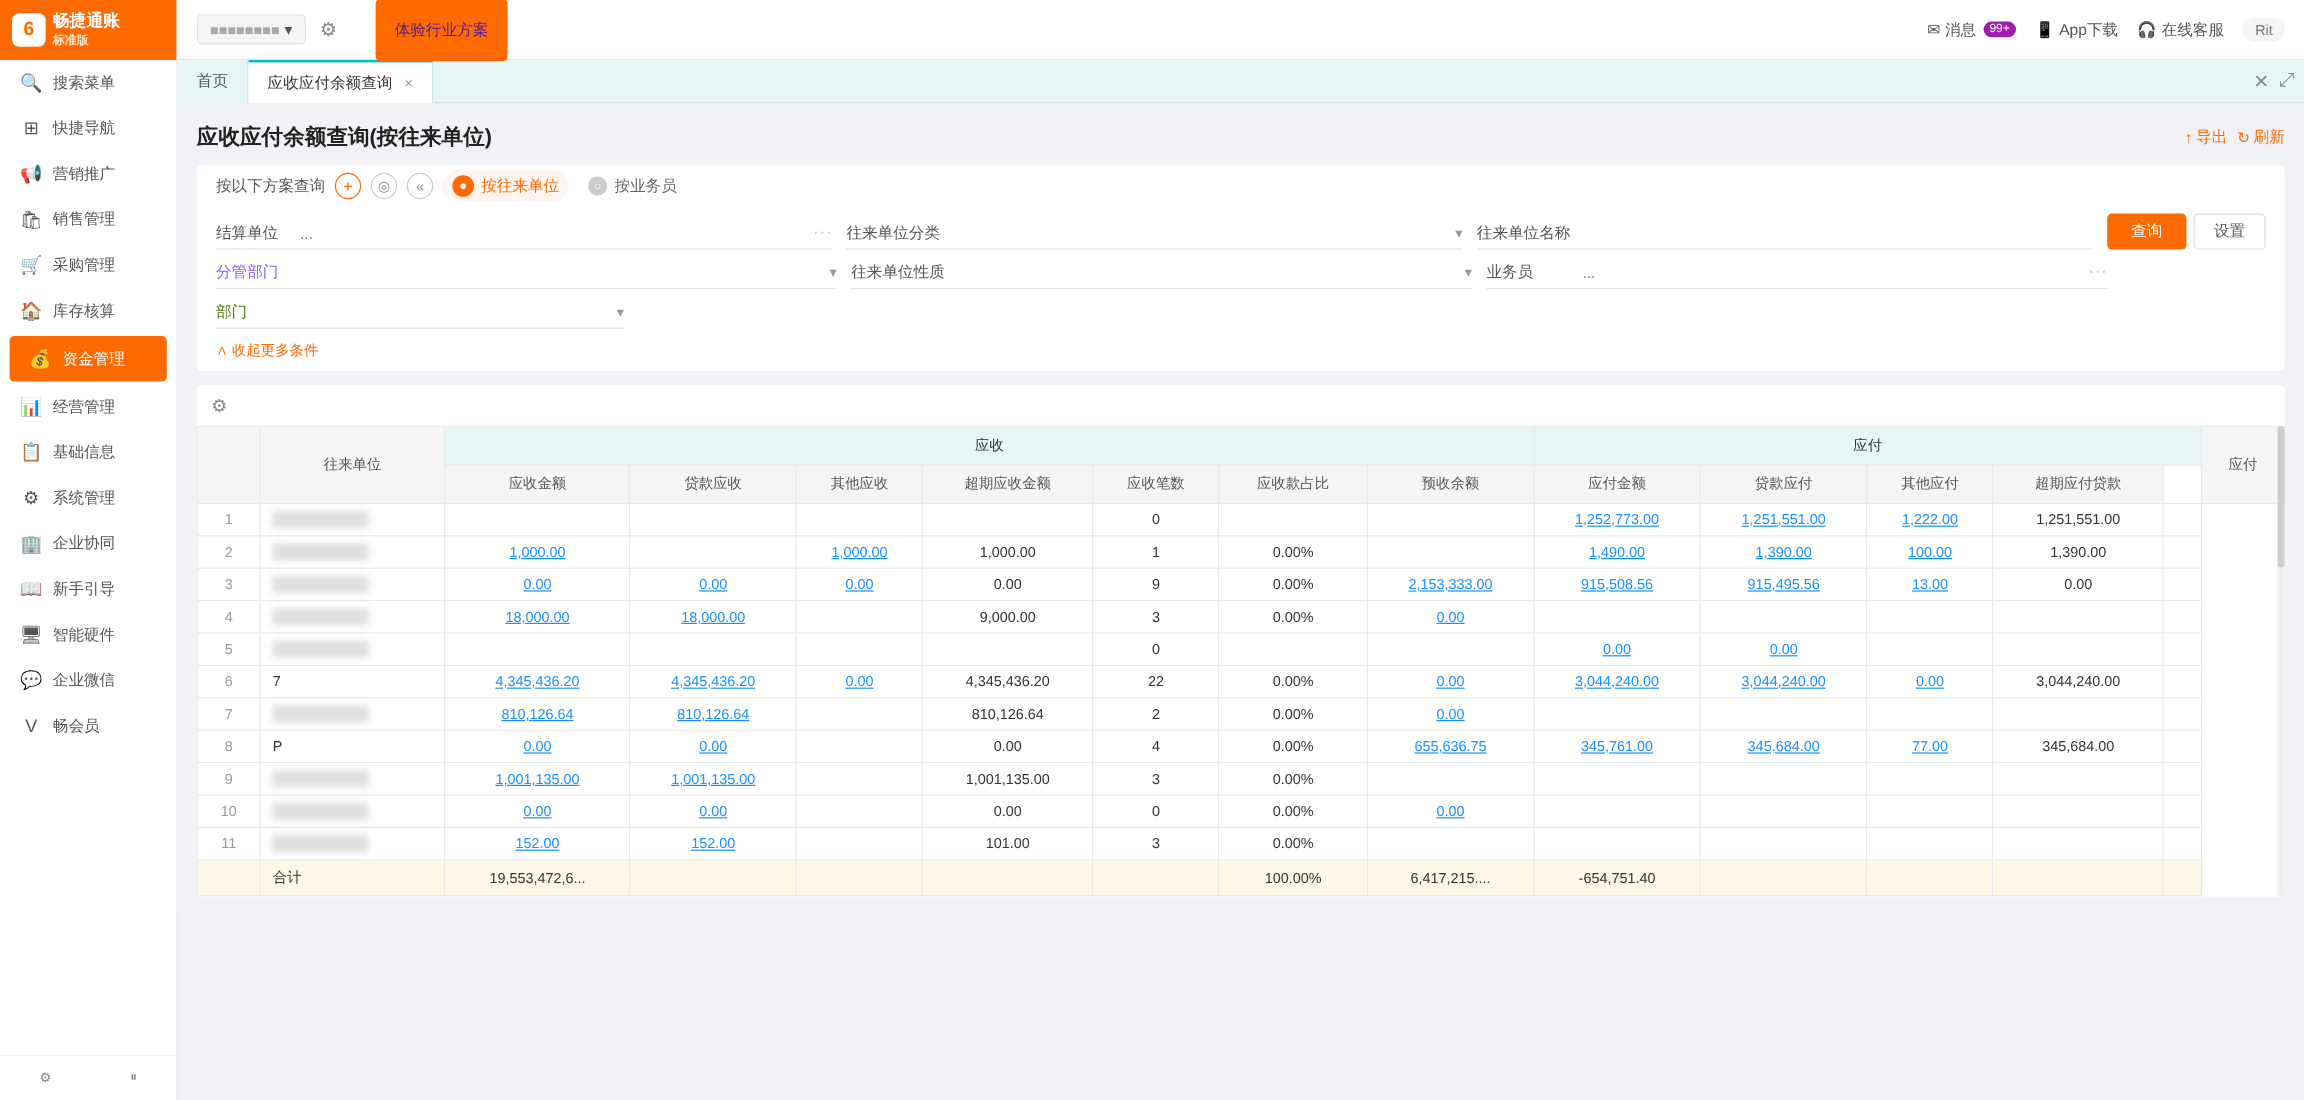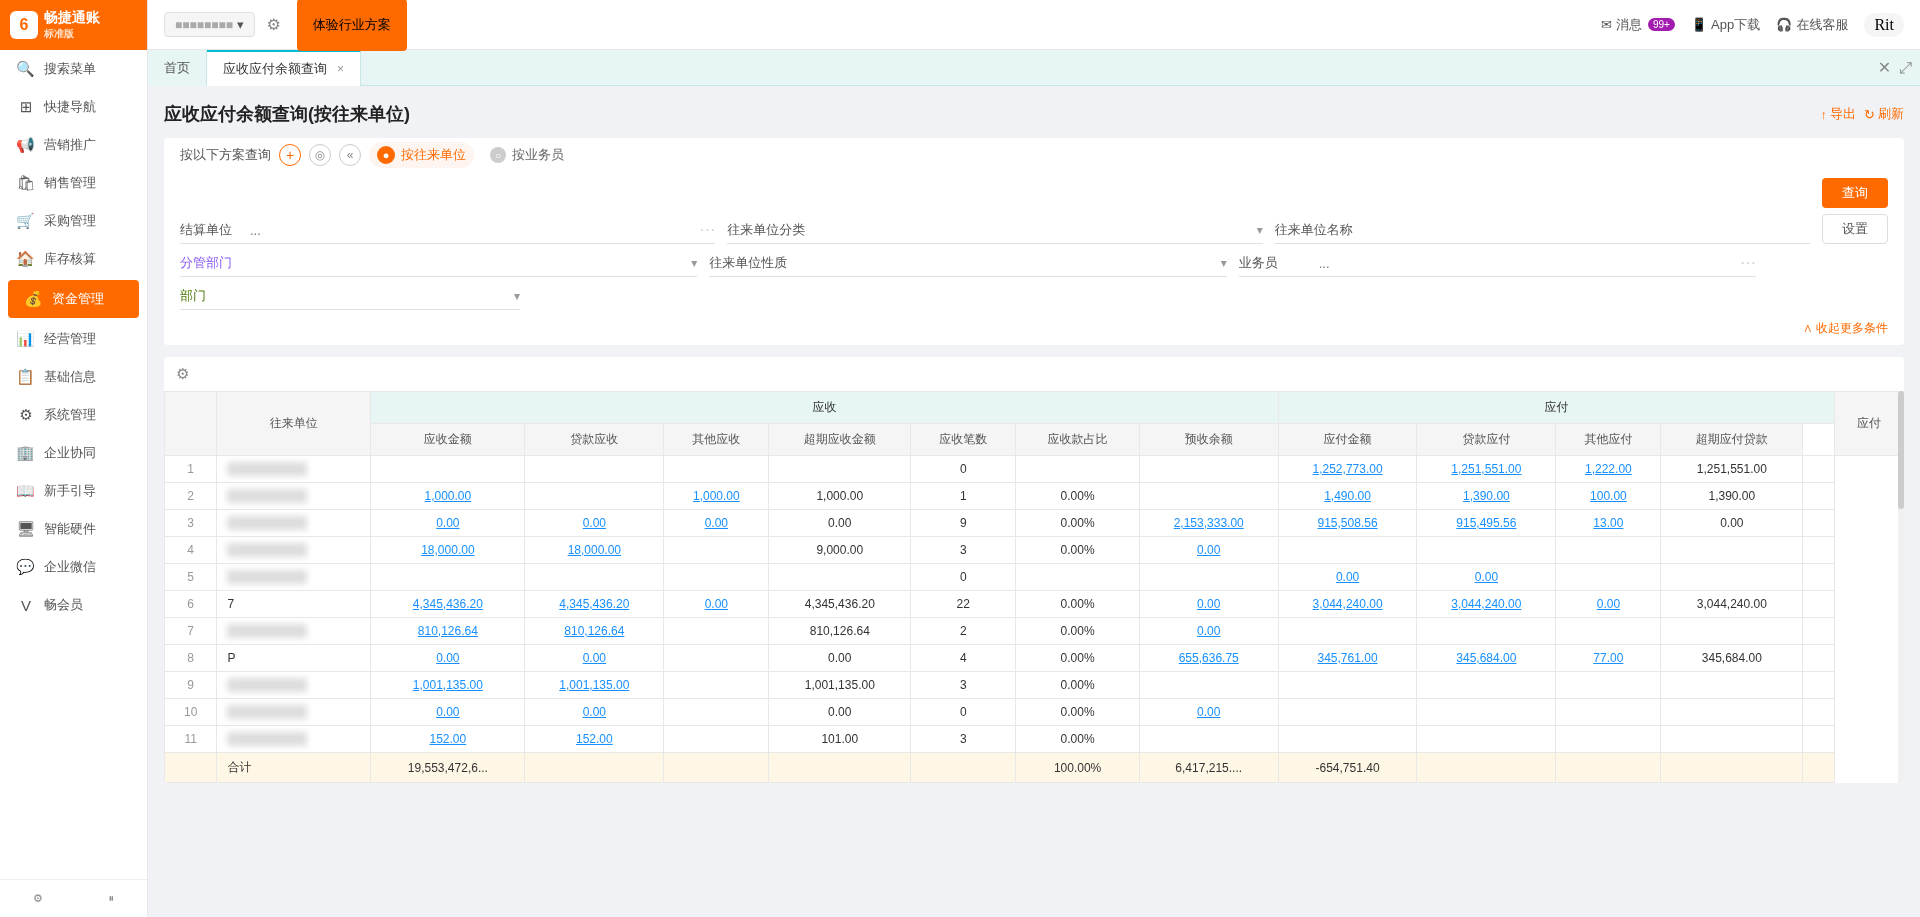--- a/index.html
+++ b/index.html
@@ -26,25 +26,25 @@
     .sidebar-bottom-btn { display: flex; flex-direction: column; align-items: center; color: #888; font-size: 11px; cursor: pointer; padding: 4px; }
 
     
     .top-header {
       position: fixed; left: 148px; top: 0; right: 0; height: 50px;
       background: #fff; border-bottom: 1px solid #e8e8e8; z-index: 99;
       display: flex; align-items: center; padding: 0 16px; gap: 12px;
     }
     .header-company { background: #f5f5f5; border: 1px solid #e0e0e0; border-radius: 4px; padding: 4px 10px; font-size: 13px; color: #555; display: flex; align-items: center; gap: 4px; }
     .header-gear { font-size: 16px; color: #888; cursor: pointer; }
-    .header-cta { background: #ff6a00; color: #000000; border: none; border-radius: 4px; padding: 17px 16px; font-size: 13px; cursor: pointer; margin-left: 4px; }
+    .header-cta { background: #ff6a00; color: #4c1d95; border: none; border-radius: 4px; padding: 17px 16px; font-size: 13px; cursor: pointer; margin-left: 20px; }
     .header-right { margin-left: auto; display: flex; align-items: center; gap: 16px; color: #555; font-size: 13px; }
     .header-right-item { display: flex; align-items: center; gap: 4px; cursor: pointer; }
     .badge-red { background: #a21caf; color: #fff; border-radius: 10px; font-size: 10px; padding: 1px 5px; margin-left: 2px; }
-    .user-info { background: #f5f5f5; border-radius: 12px; padding: 3px 10px; font-size: 16px; color: #000000; font-family: Liberation Serif, serif; }
+    .user-info { background: #f5f5f5; border-radius: 12px; padding: 3px 10px; font-size: 12px; color: #737373; }
 
     
     .tab-bar {
       position: fixed; left: 148px; top: 50px; right: 0; height: 36px;
       background: #e8f5f5; z-index: 98; display: flex; align-items: center; border-bottom: 1px solid #c8e6e6;
     }
     .tab-item { padding: 0 16px; height: 36px; display: flex; align-items: center; font-size: 13px; cursor: pointer; color: #555; border-right: 1px solid #c8e6e6; gap: 6px; }
     .tab-item.tab-home { background: #e8f5f5; color: #555; }
     .tab-item.tab-active { background: #fff; color: #333; border-top: 2px solid #00bcd4; }
     .tab-close { color: #999; font-size: 12px; margin-left: 4px; cursor: pointer; }
@@ -71,21 +71,21 @@
     .filter-set-btn { width: 22px; height: 22px; border: 1px solid #ccc; color: #888; border-radius: 50%; display: flex; align-items: center; justify-content: center; cursor: pointer; font-size: 12px; }
     .filter-collapse-btn { width: 22px; height: 22px; border: 1px solid #ccc; color: #888; border-radius: 50%; display: flex; align-items: center; justify-content: center; cursor: pointer; font-size: 12px; }
     .filter-option { display: flex; align-items: center; gap: 6px; cursor: pointer; padding: 4px 8px; border-radius: 16px; }
     .filter-option.active { background: #fff5f0; }
     .filter-option-icon { width: 18px; height: 18px; border-radius: 50%; background: #ff6a00; display: flex; align-items: center; justify-content: center; color: #fff; font-size: 11px; }
     .filter-option-text { font-size: 13px; color: #ff6a00; }
     .filter-option-inactive { display: flex; align-items: center; gap: 6px; cursor: pointer; padding: 4px 8px; color: #666; font-size: 13px; }
     .filter-option-inactive .fi-icon { width: 16px; height: 16px; border-radius: 50%; background: #ccc; display: flex; align-items: center; justify-content: center; color: #fff; font-size: 10px; }
     .btn-query { background: #ff6a00; color: #fff; border: none; border-radius: 4px; padding: 6px 20px; font-size: 13px; cursor: pointer; }
     .btn-settings { background: #fff; color: #555; border: 1px solid #ddd; border-radius: 4px; padding: 5px 16px; font-size: 13px; cursor: pointer; }
-    .collapse-more { text-align: right; color: #ff6a00; font-size: 12px; cursor: pointer; padding: 4px 0; }
+    .collapse-more { text-align: left; color: #ff6a00; font-size: 12px; cursor: pointer; padding: 4px 0; }
 
     
     .table-wrapper { background: #fff; border-radius: 4px; overflow: hidden; }
     .table-toolbar { padding: 8px 12px; display: flex; align-items: center; }
     .table-settings-icon { color: #888; font-size: 15px; cursor: pointer; }
     table { width: 100%; border-collapse: collapse; font-size: 12px; }
     th { background: #f5f5f5; border: 1px solid #e8e8e8; padding: 7px 10px; text-align: center; color: #555; font-weight: normal; white-space: nowrap; }
     th.group-header { background: #e8f5f5; color: #333; font-weight: 500; }
     td { border: 1px solid #e8e8e8; padding: 6px 10px; text-align: center; color: #333; white-space: nowrap; }
     td.td-name { text-align: left; }
@@ -264,21 +264,21 @@
         </div>
         <div style="flex:1;display:flex;align-items:center;border-bottom:1px solid #e0e0e0;padding-bottom:4px;">
           <span style="min-width:90px;color:#555;font-size:13px;">往来单位分类</span>
           <div style="flex:1;"></div>
           <span style="color:#999;font-size:12px;">▾</span>
         </div>
         <div style="flex:1;display:flex;align-items:center;border-bottom:1px solid #e0e0e0;padding-bottom:4px;">
           <span style="min-width:80px;color:#555;font-size:13px;">往来单位名称</span>
           <input type="text" style="flex: 1 1 0%; border: none; outline: none; font-size: 13px;">
         </div>
-        <div style="display:flex;flex-direction:column;gap:6px;">
+        <div style="display:flex;flex-direction:row;gap:6px;">
           <button class="btn-query">查询</button>
           <button class="btn-settings">设置</button>
         </div>
       </div>
 
       <div style="display:flex;gap:12px;margin-bottom:10px;align-items:flex-end;">
         <div style="flex:1;display:flex;align-items:center;border-bottom:1px solid #e0e0e0;padding-bottom:4px;">
           <span style="min-width:70px;color:#8b5cf6;font-size:13px;">分管部门</span>
           <div style="flex:1;"></div>
           <span style="color:#999;font-size:12px;">▾</span>

